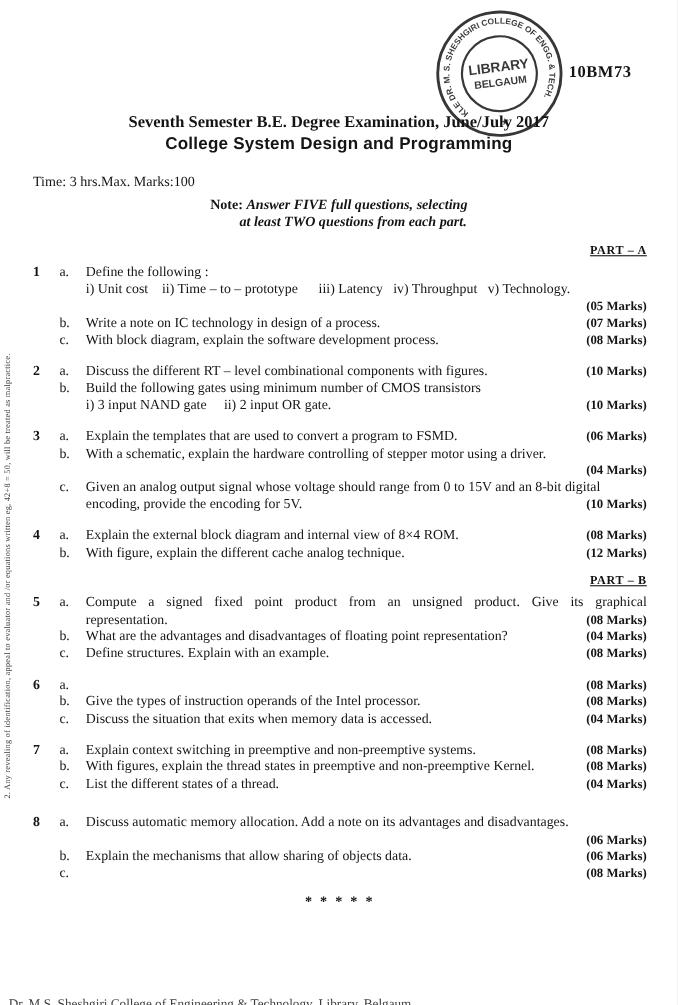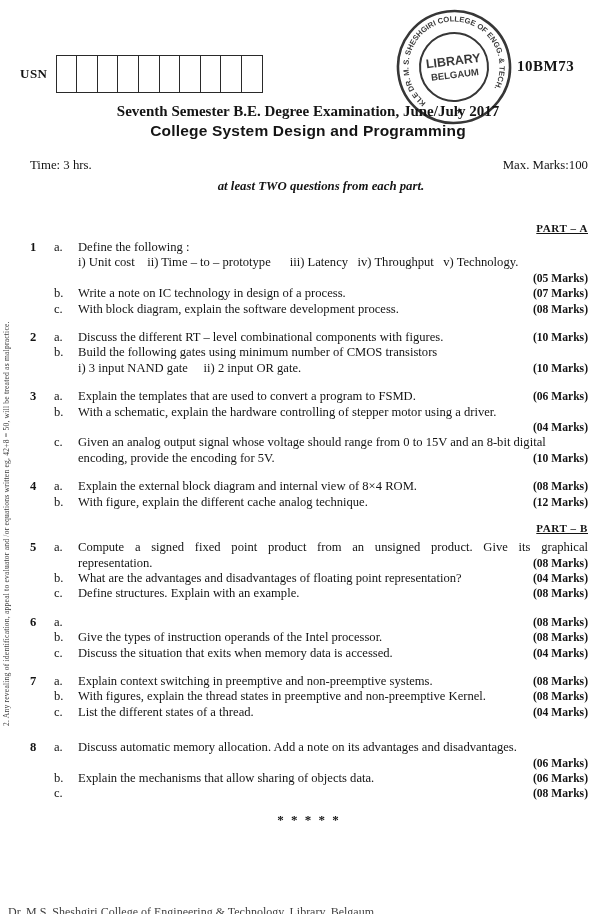--- a/index.html
+++ b/index.html
@@ -15,21 +15,21 @@
   .usn-cell{width:20px; height:36px; border:1.4px solid #2a2a2a; margin-left:-1.4px; background:#fff;}
   .usn-cell:first-child{margin-left:0;}
   .course-code{position:absolute; left:517px; top:58px; font-weight:bold; font-size:15px; letter-spacing:.5px;}
   .stamp{position:absolute; left:393px; top:6px; width:122px; height:122px;
          transform:rotate(-7deg); opacity:.88;}
   .title{position:absolute; left:0; right:0; top:103px; text-align:center;
          font-weight:bold; font-size:15px;}
   .subtitle{position:absolute; left:0; right:0; top:122px; text-align:center;
          font-family:"Liberation Sans", sans-serif; font-weight:bold; font-size:15.5px; letter-spacing:.2px;}
   .meta-row{position:absolute; left:30px; right:28px; top:158px; display:flex;
-         justify-content:space-between; font-size:12.8px;}
+         justify-content:flex-start; font-size:12.8px;}
   .note{position:absolute; left:0; right:0; top:179px; text-align:center;
         font-size:12.8px; font-weight:bold;}
   .note .it{font-style:italic;}
   .note-line2{margin-left:26px;}
   
   .content{position:absolute; left:30px; right:28px; top:222px; font-size:12.6px;}
   .part-heading{text-align:right; font-weight:bold; font-size:11px;
         text-decoration:underline; letter-spacing:.6px; margin:0 0 6px 0;}
   .part-b-heading{margin-top:12px;}
   .question{margin-top:13px;}
@@ -45,35 +45,20 @@
   .side-note{position:absolute; left:2px; top:726px; width:548px;
         transform:rotate(-90deg); transform-origin:0 0;
         font-size:7.6px; color:#3a3a3a; white-space:nowrap; letter-spacing:.2px;}
   .footer{position:absolute; left:8px; top:905px; font-size:12px; color:#3f3f3f; white-space:nowrap;}
 </style>
 </head>
 <body>
 
 <div class="page">
 
-  <div class="usn-row">
-    <span class="usn-label">USN</span>
-    <span class="usn-boxes">
-        <span class="usn-cell"></span>
-        <span class="usn-cell"></span>
-        <span class="usn-cell"></span>
-        <span class="usn-cell"></span>
-        <span class="usn-cell"></span>
-        <span class="usn-cell"></span>
-        <span class="usn-cell"></span>
-        <span class="usn-cell"></span>
-        <span class="usn-cell"></span>
-        <span class="usn-cell"></span>
-      </span>
-  </div>
 
   <div class="stamp">
     <svg width="122" height="122" viewBox="0 0 122 122">
       <defs>
         <path id="ringPath" d="M 28.9 93.2 A 45.5 45.5 0 1 1 93.1 93.2"></path>
       </defs>
       <circle cx="61" cy="61" r="56" fill="none" stroke="#1c1c1c" stroke-width="2.6"></circle>
       <circle cx="61" cy="61" r="34" fill="none" stroke="#1c1c1c" stroke-width="2"></circle>
       <text font-family="Liberation Sans, sans-serif" font-size="7.6" font-weight="bold" fill="#1c1c1c" textLength="206" lengthAdjust="spacingAndGlyphs">
         <textPath href="#ringPath">KLE DR. M. S. SHESHGIRI COLLEGE OF ENGG. &amp; TECH.</textPath>
@@ -88,20 +73,21 @@
 
   <div class="title">Seventh Semester B.E. Degree Examination, June/July 2017</div>
   <div class="subtitle">College System Design and Programming</div>
 
   <div class="meta-row">
     <span>Time: 3 hrs.</span>
     <span>Max. Marks:100</span>
   </div>
 
   <div class="note">
+    <div><span>Note: </span><span class="it">Answer FIVE full questions, selecting</span></div>
     <div class="it note-line2">at least TWO questions from each part.</div>
   </div>
 
   <div class="content">
 
     <div class="part-heading">PART – A</div>
 
     <div class="question first">
       <div class="row">
         <span class="num">1</span>

